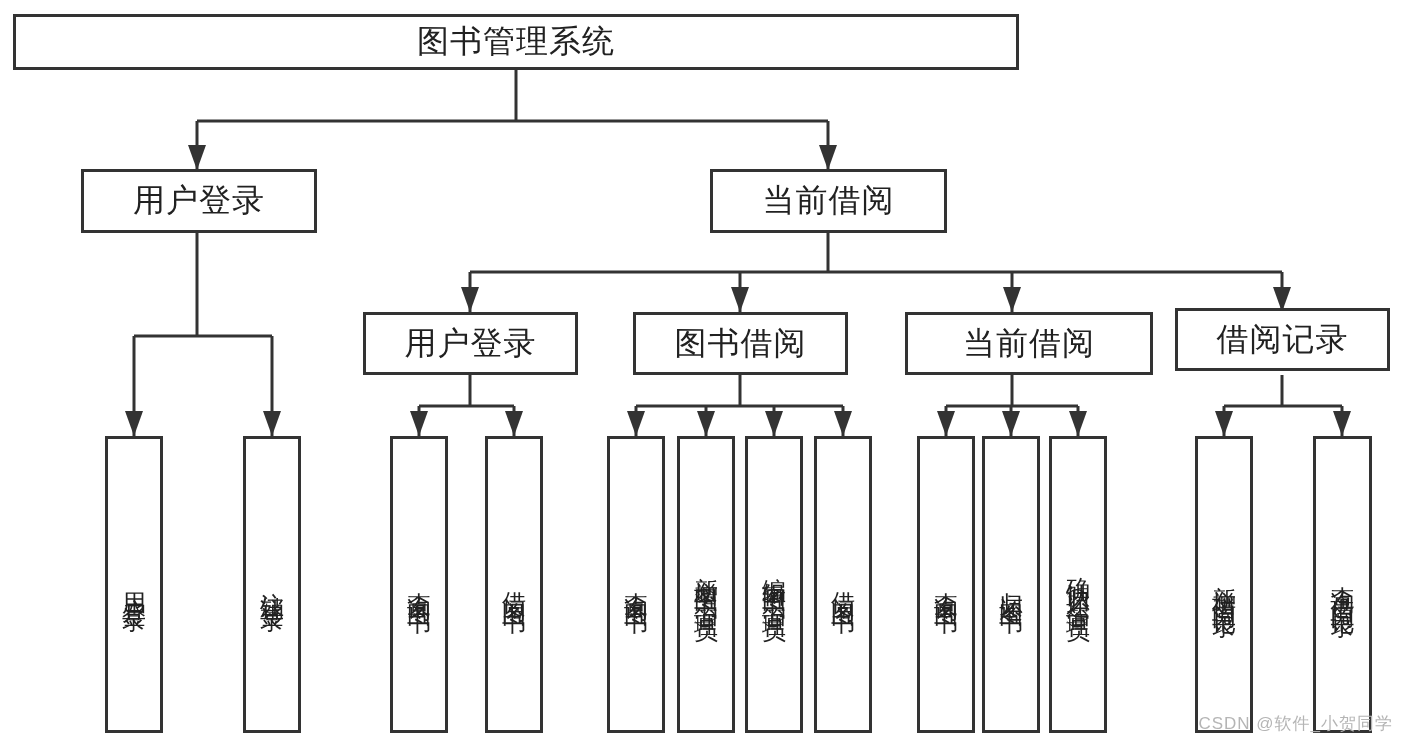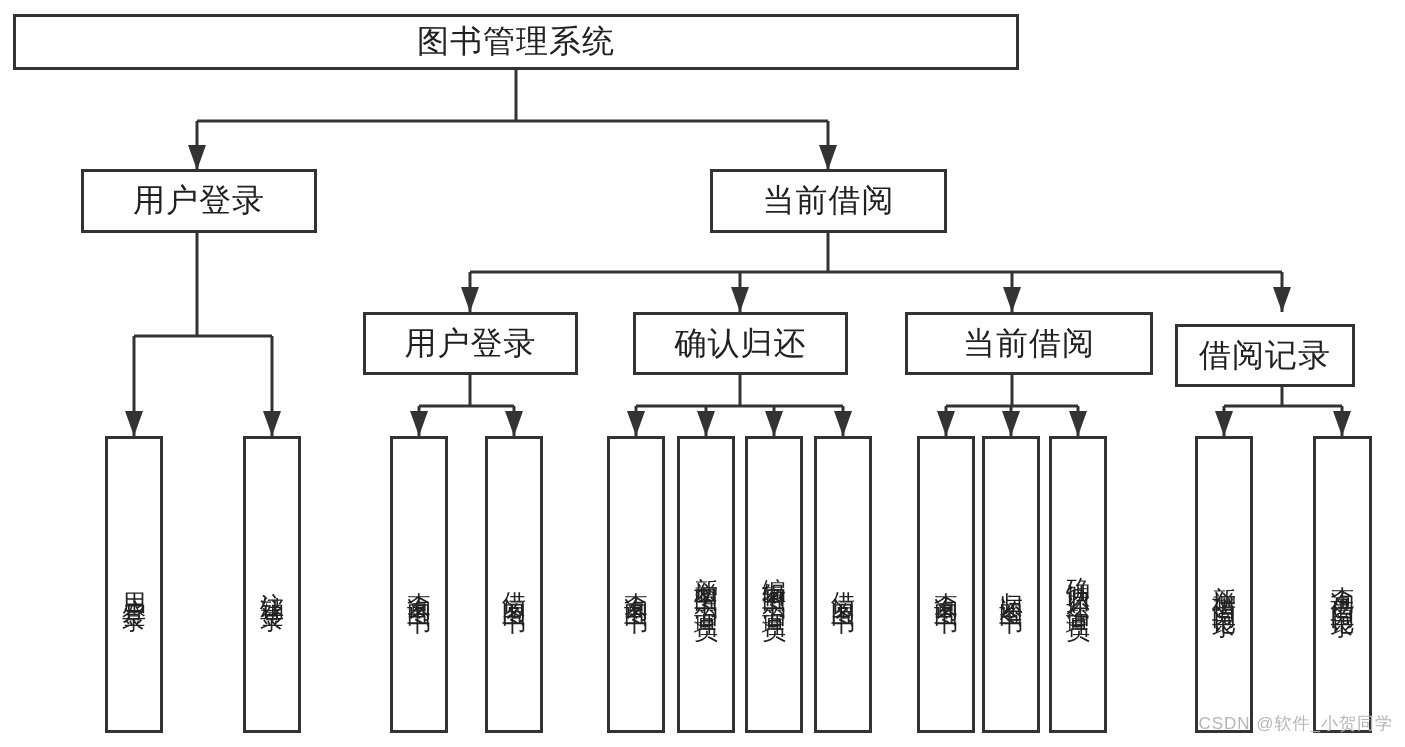--- a/index.html
+++ b/index.html
@@ -116,23 +116,23 @@
     <path class="cl" d="M1224,406 V436" marker-end="url(#arrow)"></path>
     <path class="cl" d="M1342,406 V436" marker-end="url(#arrow)"></path>
   </svg>
 
   <div class="box hbox" style="left:13px;top:14px;width:1006px;height:56px">图书管理系统</div>
 
   <div class="box hbox" style="left:81px;top:169px;width:236px;height:64px">用户登录</div>
   <div class="box hbox" style="left:710px;top:169px;width:237px;height:64px">当前借阅</div>
 
   <div class="box hbox" style="left:363px;top:312px;width:215px;height:63px">用户登录</div>
-  <div class="box hbox" style="left:633px;top:312px;width:215px;height:63px">确认归还</div>
+  <div class="box hbox" style="left:633px;top:312px;width:215px;height:63px">图书借阅</div>
   <div class="box hbox" style="left:905px;top:312px;width:248px;height:63px">当前借阅</div>
-  <div class="box hbox" style="left:1175px;top:324px;width:180px;height:63px">借阅记录</div>
+  <div class="box hbox" style="left:1175px;top:308px;width:215px;height:63px">借阅记录</div>
 
   <div class="box leaf" style="left:105px;top:436px;width:58px;height:297px">
     <span>用户登录</span>
   </div>
   <div class="box leaf" style="left:243px;top:436px;width:58px;height:297px">
     <span>注销登录</span>
   </div>
 
   <div class="box leaf" style="left:390px;top:436px;width:58px;height:297px">
     <span>查询图书</span>

